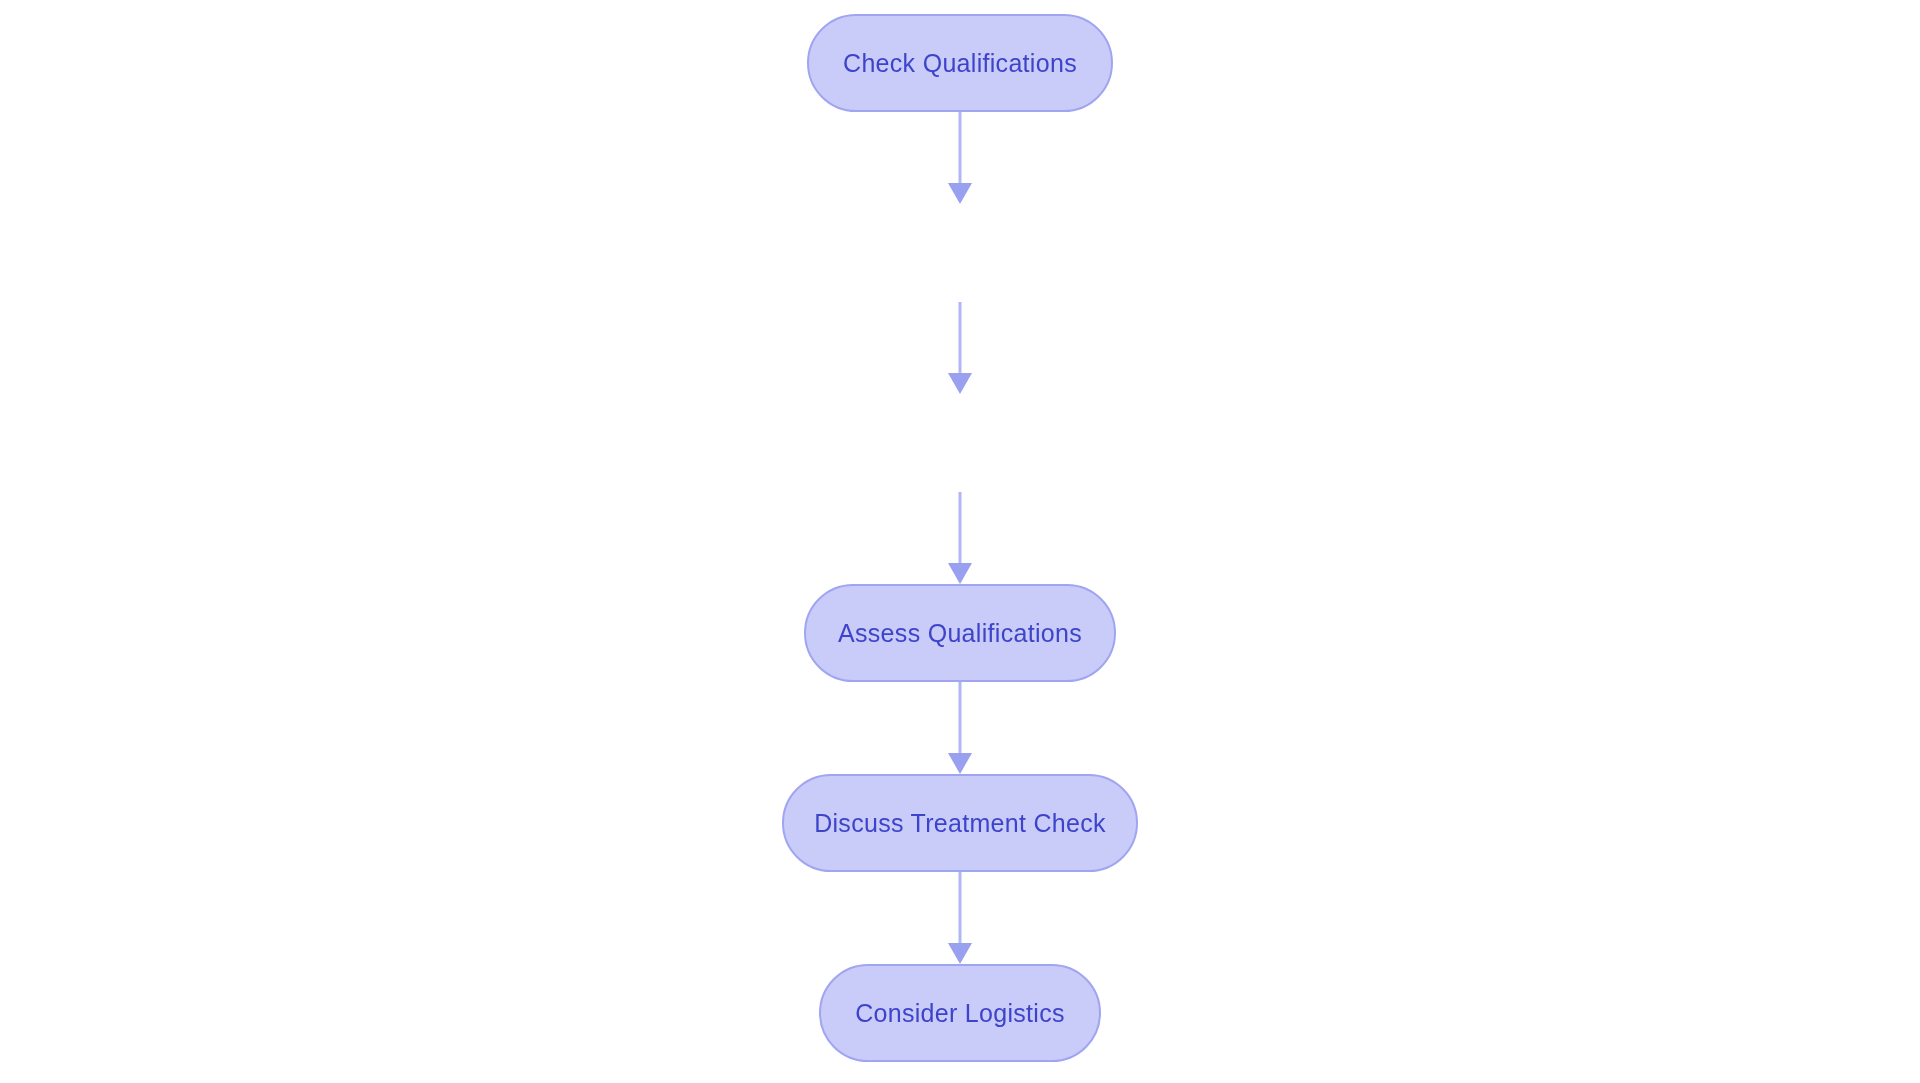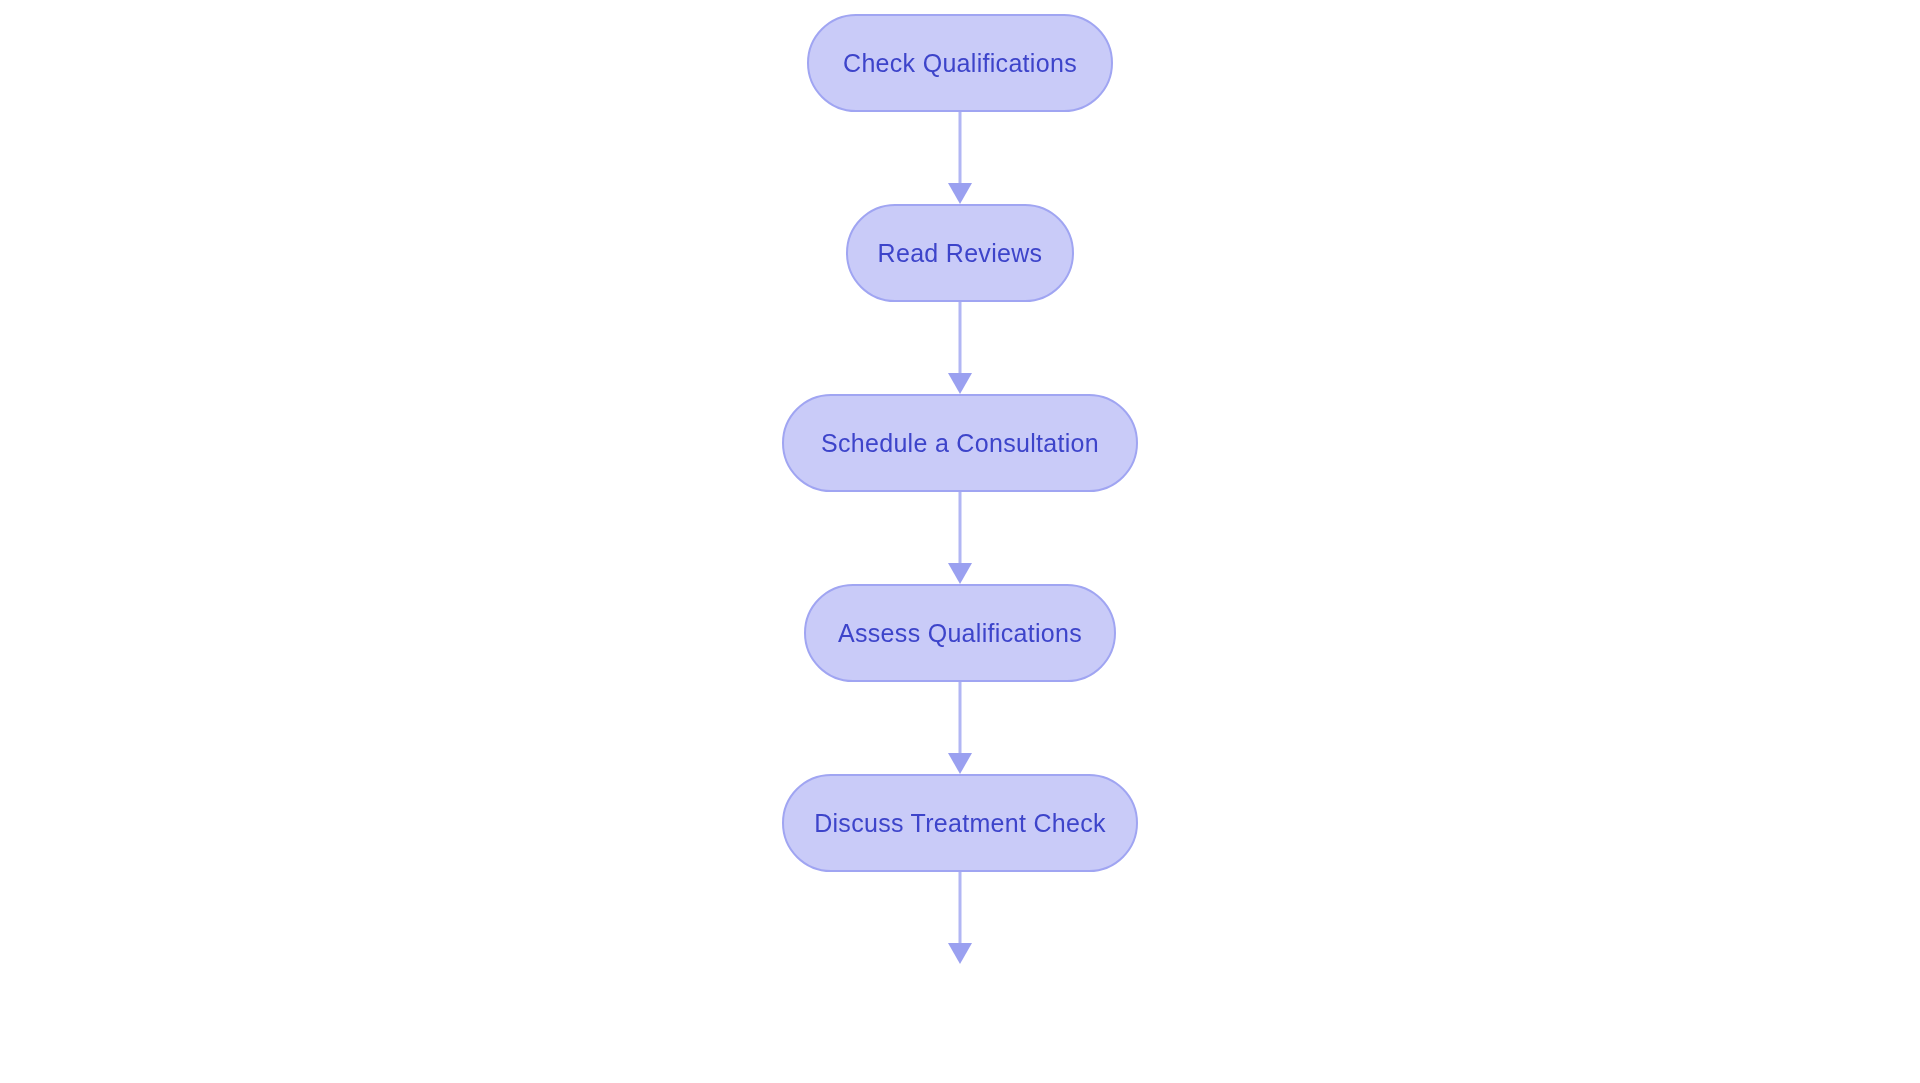--- a/index.html
+++ b/index.html
@@ -81,32 +81,26 @@
 
   <div class="node n1">
     <span class="node-label">Check Qualifications</span>
   </div>
 
   <div class="arrow a1">
     <div class="arrow-line"></div>
     <div class="arrow-head"></div>
   </div>
 
-  <div class="node n2">
-    <span class="node-label">Read Reviews</span>
-  </div>
 
   <div class="arrow a2">
     <div class="arrow-line"></div>
     <div class="arrow-head"></div>
   </div>
 
-  <div class="node n3">
-    <span class="node-label">Schedule a Consultation</span>
-  </div>
 
   <div class="arrow a3">
     <div class="arrow-line"></div>
     <div class="arrow-head"></div>
   </div>
 
   <div class="node n4">
     <span class="node-label">Assess Qualifications</span>
   </div>
 
@@ -117,14 +111,17 @@
 
   <div class="node n5">
     <span class="node-label">Discuss Treatment Check</span>
   </div>
 
   <div class="arrow a5">
     <div class="arrow-line"></div>
     <div class="arrow-head"></div>
   </div>
 
+  <div class="node n6">
+    <span class="node-label">Consider Logistics</span>
+  </div>
 
 </div>
 
 </body></html>

